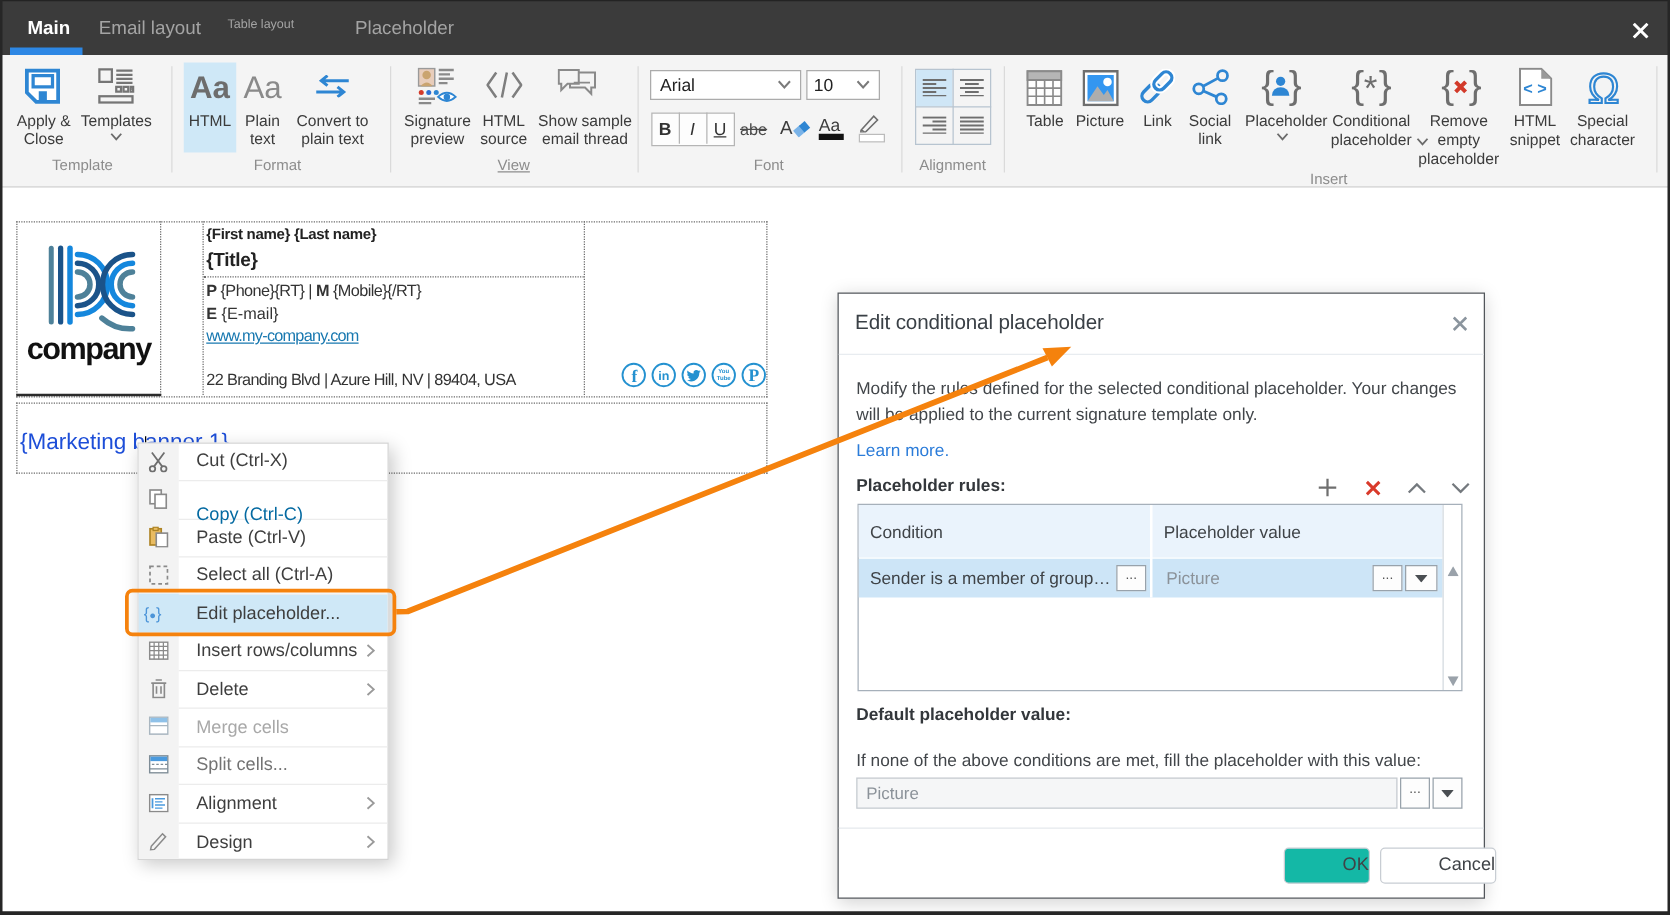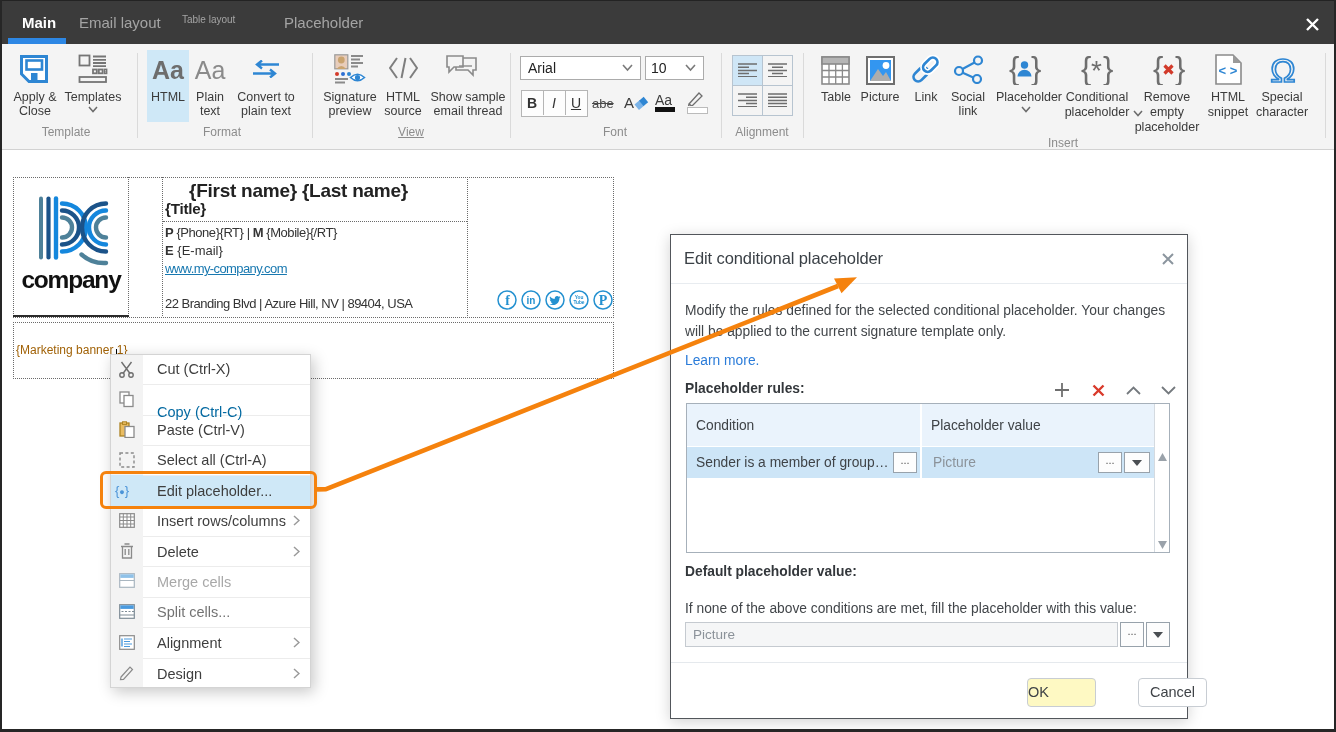--- a/index.html
+++ b/index.html
@@ -242,21 +242,21 @@
     <path d="M26 14.5 A 17 17 0 0 1 26 48.5" stroke="#1b5389" stroke-width="4.4"></path>
     <path d="M26 21.5 A 10 10 0 0 1 26 41.5" stroke="#4e8199" stroke-width="4.4"></path>
     <path d="M70 7.5 A 24 24 0 0 0 70 55.5" stroke="#1b5389" stroke-width="4.4"></path>
     <path d="M70 14.5 A 17 17 0 0 0 70 48.5" stroke="#1487dd" stroke-width="4.4"></path>
     <path d="M70 21.5 A 10 10 0 0 0 70 41.5" stroke="#4e8199" stroke-width="4.4"></path>
     <path d="M45.5 58.5 A 34 34 0 0 0 70 67" stroke="#4e8199" stroke-width="4.4"></path>
   </g>
 </svg>
 <div class="ab" style="left:13px;top:266px;width:116px;text-align:center;font-size:24.5px;font-weight:bold;color:#111;letter-spacing:-1.2px;">company</div>
 
-<div class="ab" style="left:165px;top:180px;font-size:19px;font-weight:bold;color:#222;letter-spacing:-0.25px;margin-left:24px;">{First name} {Last name}</div>
+<div class="ab" style="left:165px;top:180px;font-size:12px;font-weight:bold;color:#222;letter-spacing:-0.25px;">{First name} {Last name}</div>
 <div class="ab" style="left:165px;top:200px;font-size:15.2px;font-weight:bold;color:#222;letter-spacing:-0.25px;">{Title}</div>
 <div class="ab" style="left:165px;top:225px;font-size:13px;color:#333;letter-spacing:-0.45px;"><b>P</b> {Phone}{RT} | <b>M</b> {Mobile}{/RT}</div>
 <div class="ab" style="left:165px;top:243px;font-size:13px;color:#333;"><b>E</b> {E-mail}</div>
 <div class="ab" style="left:165px;top:261px;font-size:13px;color:#1878b0;text-decoration:underline;letter-spacing:-0.6px;">www.my-company.com</div>
 <div class="ab" style="left:165px;top:296px;font-size:13px;color:#333;letter-spacing:-0.5px;">22 Branding Blvd | Azure Hill, NV | 89404, USA</div>
 
 <svg class="ab" style="left:496px;top:289px;" width="118" height="22" viewBox="0 0 118 22">
   <g fill="#fff" stroke="#2491d0" stroke-width="1.5">
     <circle cx="11" cy="11" r="9"></circle>
       <circle cx="35" cy="11" r="9"></circle>
@@ -266,21 +266,21 @@
   </g>
   <text x="11.6" y="16.4" font-size="14" font-weight="bold" fill="#2491d0" text-anchor="middle" font-family="Liberation Serif">f</text>
   <text x="35" y="14.8" font-size="10" font-weight="bold" fill="#2491d0" text-anchor="middle" font-family="Liberation Sans">in</text>
   <path transform="translate(53.3,5.9) scale(0.47)" d="M23.953 4.57a10 10 0 01-2.825.775 4.958 4.958 0 002.163-2.723c-.951.555-2.005.959-3.127 1.184a4.92 4.92 0 00-8.384 4.482C7.69 8.095 4.067 6.13 1.64 3.162a4.822 4.822 0 00-.666 2.475c0 1.71.87 3.213 2.188 4.096a4.904 4.904 0 01-2.228-.616v.06a4.923 4.923 0 003.946 4.827 4.996 4.996 0 01-2.212.085 4.936 4.936 0 004.604 3.417 9.867 9.867 0 01-6.102 2.105c-.39 0-.779-.023-1.17-.067a13.995 13.995 0 007.557 2.209c9.053 0 13.998-7.496 13.998-13.985 0-.21 0-.42-.015-.63A9.935 9.935 0 0024 4.59z" fill="#2491d0"></path>
   <text x="83" y="9.7" font-size="4.8" font-weight="bold" fill="#2491d0" text-anchor="middle" font-family="Liberation Sans">You</text>
   <text x="83" y="15" font-size="4.8" font-weight="bold" fill="#2491d0" text-anchor="middle" font-family="Liberation Sans">Tube</text>
   <text x="107" y="15.8" font-size="14" font-weight="bold" fill="#2491d0" text-anchor="middle" font-family="Liberation Serif">P</text>
 </svg>
 
 <div class="ab dot" style="left:13px;top:322px;width:599px;height:55px;"></div>
-<div class="ab" style="left:16px;top:343px;font-size:12px;color:#a16207;">{Marketing banner 1}</div>
+<div class="ab" style="left:16px;top:343px;font-size:18px;color:#1d4ed8;">{Marketing banner 1}</div>
 <div class="ab" style="left:116px;top:349px;width:1px;height:13px;background:#000;"></div>
 
 <div class="ab" style="left:110px;top:354px;width:201px;height:334px;background:#fff;border:1px solid #d4d4d4;box-shadow:3px 4px 14px rgba(0,0,0,0.22);box-sizing:border-box;"></div>
 <div class="ab" style="left:111px;top:355px;width:32px;height:332px;background:#f3f3f3;"></div>
 <div class="ab" style="left:111px;top:475px;width:199px;height:31px;background:#cfe8f7;"></div>
 
 <div class="ab" style="left:143px;top:384px;width:167px;height:1px;background:#ececec;"></div>
 <div class="ab" style="left:143px;top:415px;width:167px;height:1px;background:#ececec;"></div>
 <div class="ab" style="left:143px;top:445px;width:167px;height:1px;background:#ececec;"></div>
 <div class="ab" style="left:143px;top:475px;width:167px;height:1px;background:#ececec;"></div>
@@ -414,22 +414,22 @@
 <div class="ab" style="left:685px;top:601px;font-size:13.8px;color:#42464a;">If none of the above conditions are met, fill the placeholder with this value:</div>
 <div class="ab" style="left:685px;top:622px;width:433px;height:25px;background:#f5f6f7;border:1px solid #c5cad0;box-sizing:border-box;"></div>
 <div class="ab" style="left:693px;top:627px;font-size:13.5px;color:#8b9299;">Picture</div>
 <div class="ab" style="left:1120px;top:622px;width:24px;height:25px;background:#fdfdfd;border:1px solid #98a2ab;box-sizing:border-box;text-align:center;font-size:11px;color:#555;line-height:17px;">...</div>
 <div class="ab" style="left:1146px;top:622px;width:24px;height:25px;background:#fdfdfd;border:1px solid #98a2ab;box-sizing:border-box;"></div>
 <svg class="ab" style="left:1153px;top:632px;" width="10" height="6">
     <path d="M0 0 H10 L5 6 Z" fill="#4a4e52"></path>
   </svg>
 
 <div class="ab" style="left:671px;top:662px;width:516px;height:1px;background:#e5e9ed;"></div>
-<div class="ab" style="left:1027px;top:678px;width:69px;height:29px;background:#fef9c3;border:1px solid #c8cdd3;border-radius:4px;box-sizing:border-box;text-align:left;font-size:14.5px;color:#3f4347;line-height:27px;">OK</div>
-<div class="ab" style="left:1138px;top:678px;width:69px;height:29px;background:#fff;border:1px solid #c8cdd3;border-radius:4px;box-sizing:border-box;text-align:center;font-size:14.5px;color:#3f4347;line-height:27px;">Cancel</div>
+<div class="ab" style="left:1027px;top:678px;width:69px;height:29px;background:#14b8a6;border:1px solid #c8cdd3;border-radius:4px;box-sizing:border-box;text-align:right;font-size:14.5px;color:#3f4347;line-height:27px;">OK</div>
+<div class="ab" style="left:1104px;top:678px;width:93px;height:29px;background:#fff;border:1px solid #c8cdd3;border-radius:4px;box-sizing:border-box;text-align:right;font-size:14.5px;color:#3f4347;line-height:27px;">Cancel</div>
 
 <svg class="ab" style="left:290px;top:256px;z-index:9;" width="590" height="250" viewBox="0 0 590 250">
   <path d="M27 233.4 L36 233.2 L548 30" stroke="#f5820d" stroke-width="4.6" fill="none" stroke-linejoin="round"></path>
   <polygon points="567,21.3 544,22.6 551.5,37.2" fill="#f5820d"></polygon>
 </svg>
 
 <div class="ab" style="left:0;top:0;width:2px;height:732px;background:#262626;"></div>
 <div class="ab" style="left:1334px;top:0;width:2px;height:732px;background:#262626;"></div>
 <div class="ab" style="left:0;top:729px;width:1336px;height:3px;background:#262626;"></div>
 

